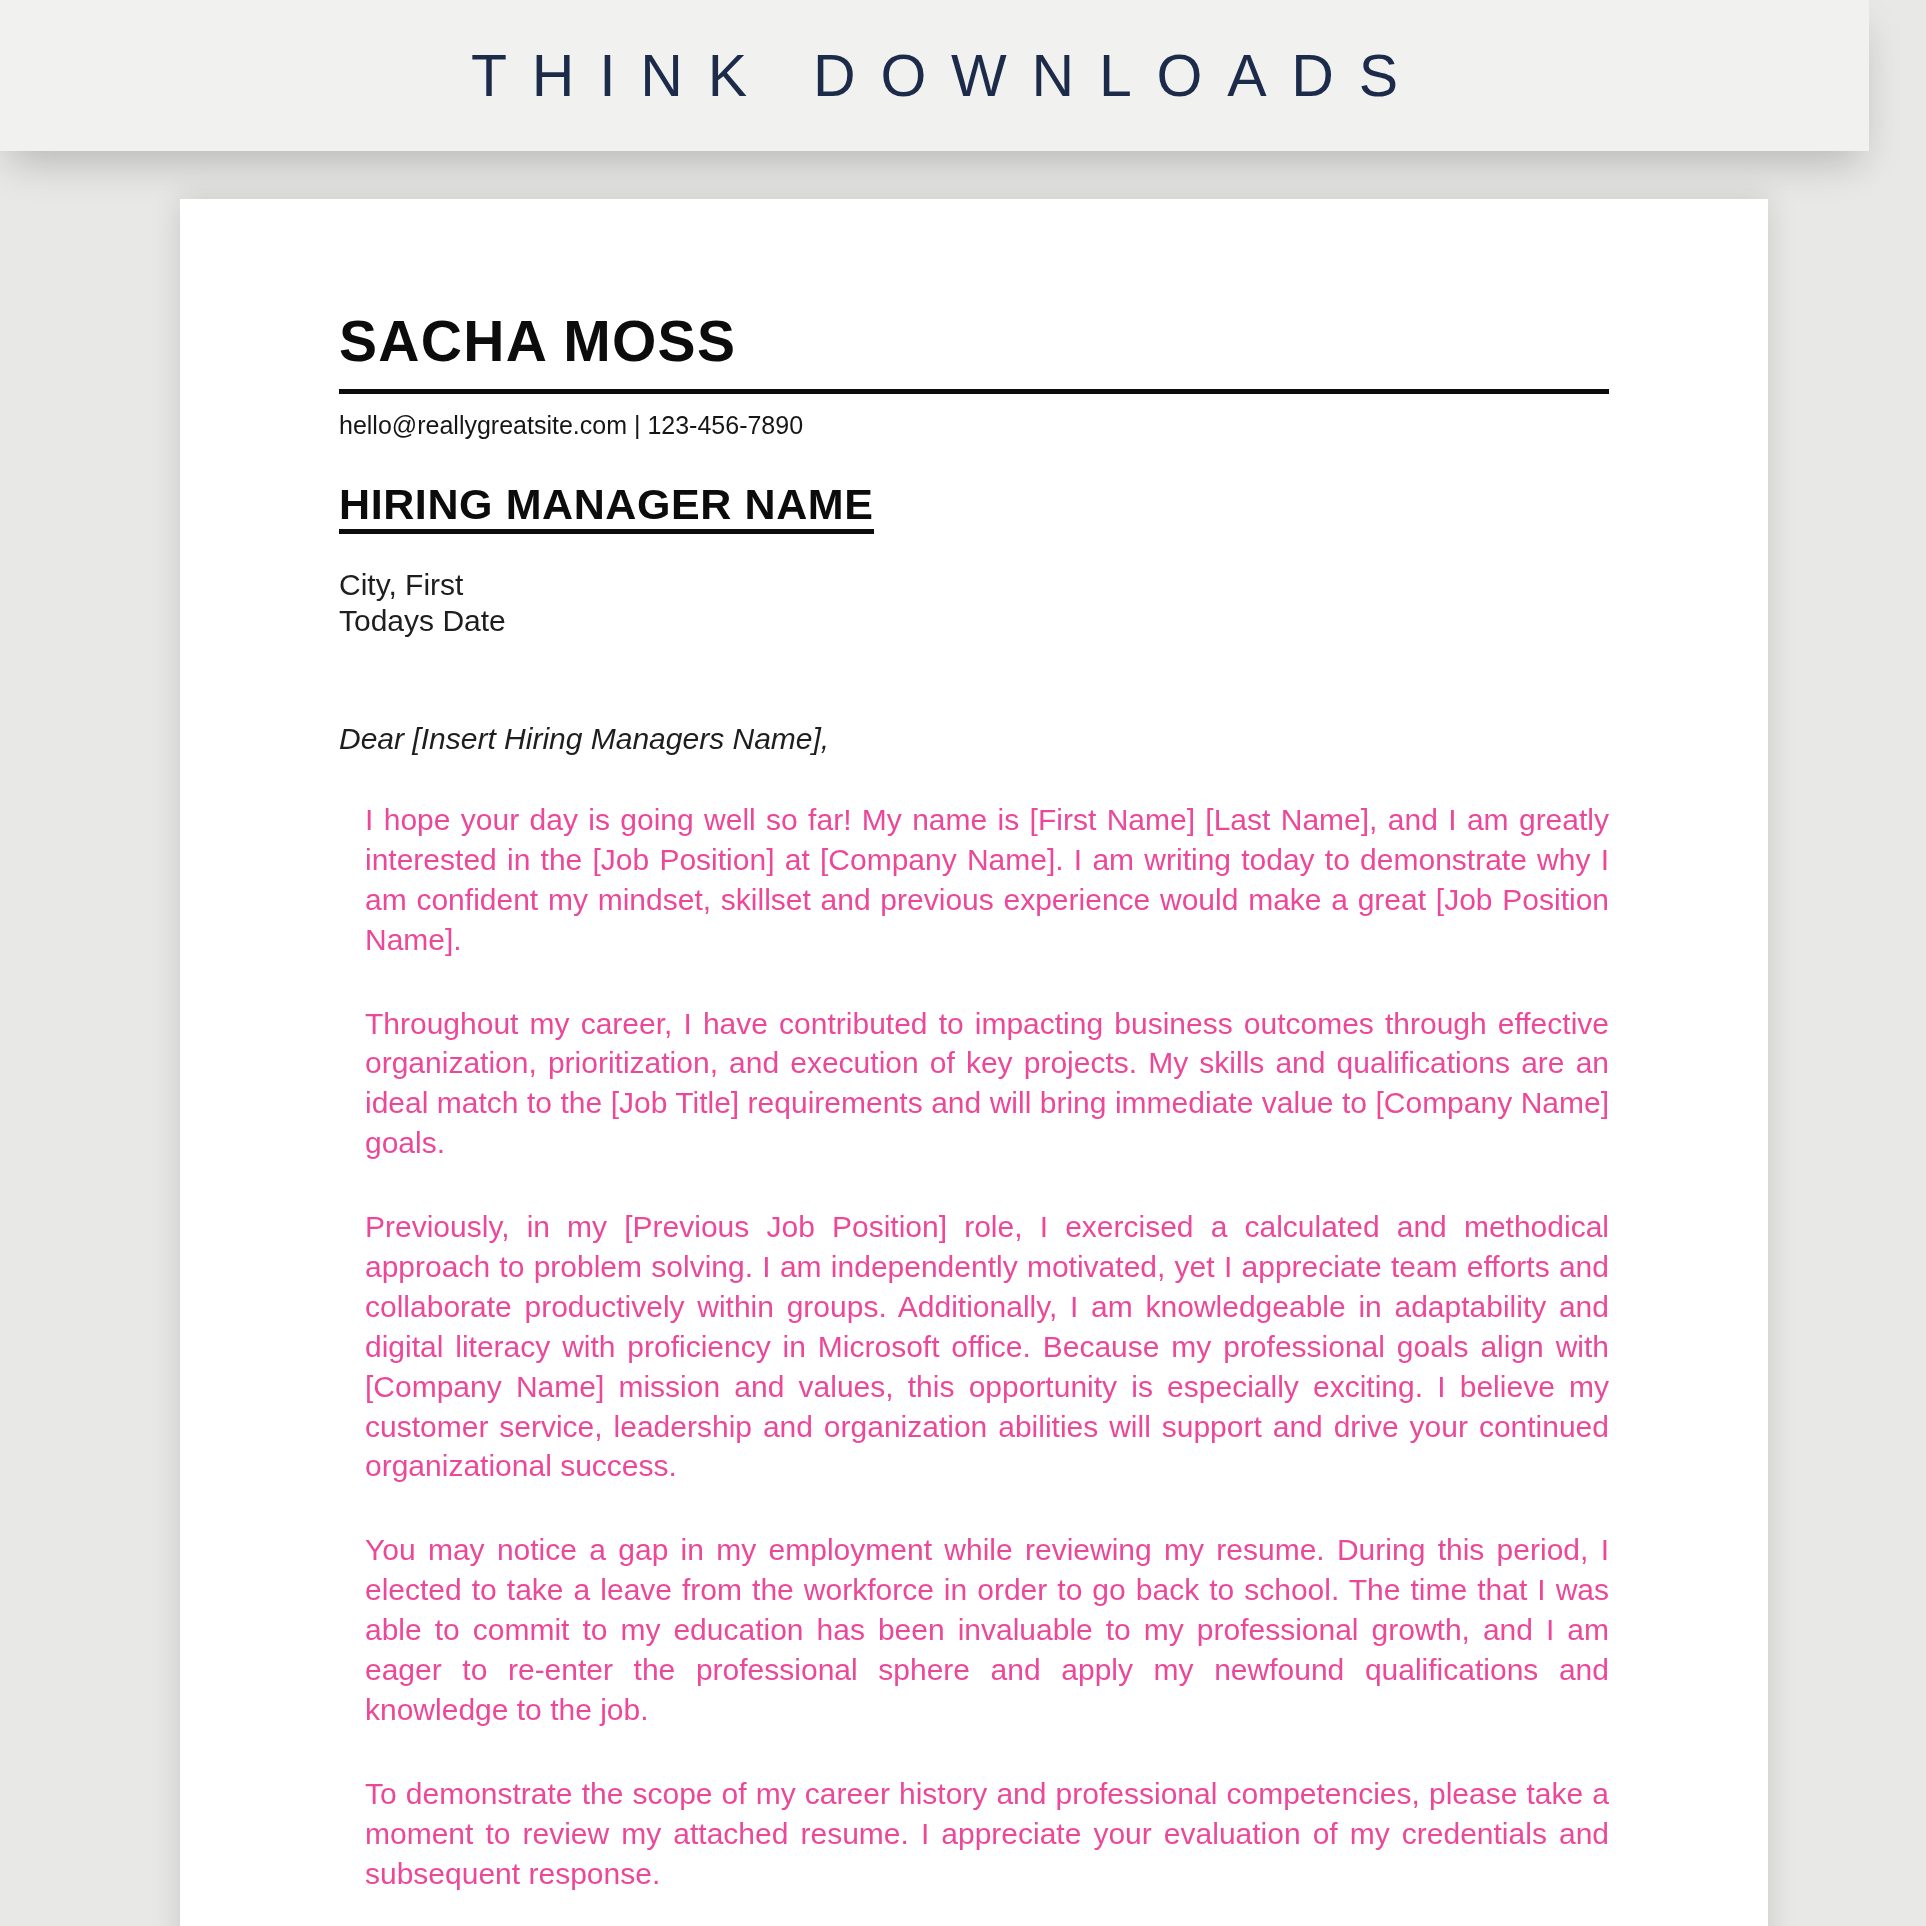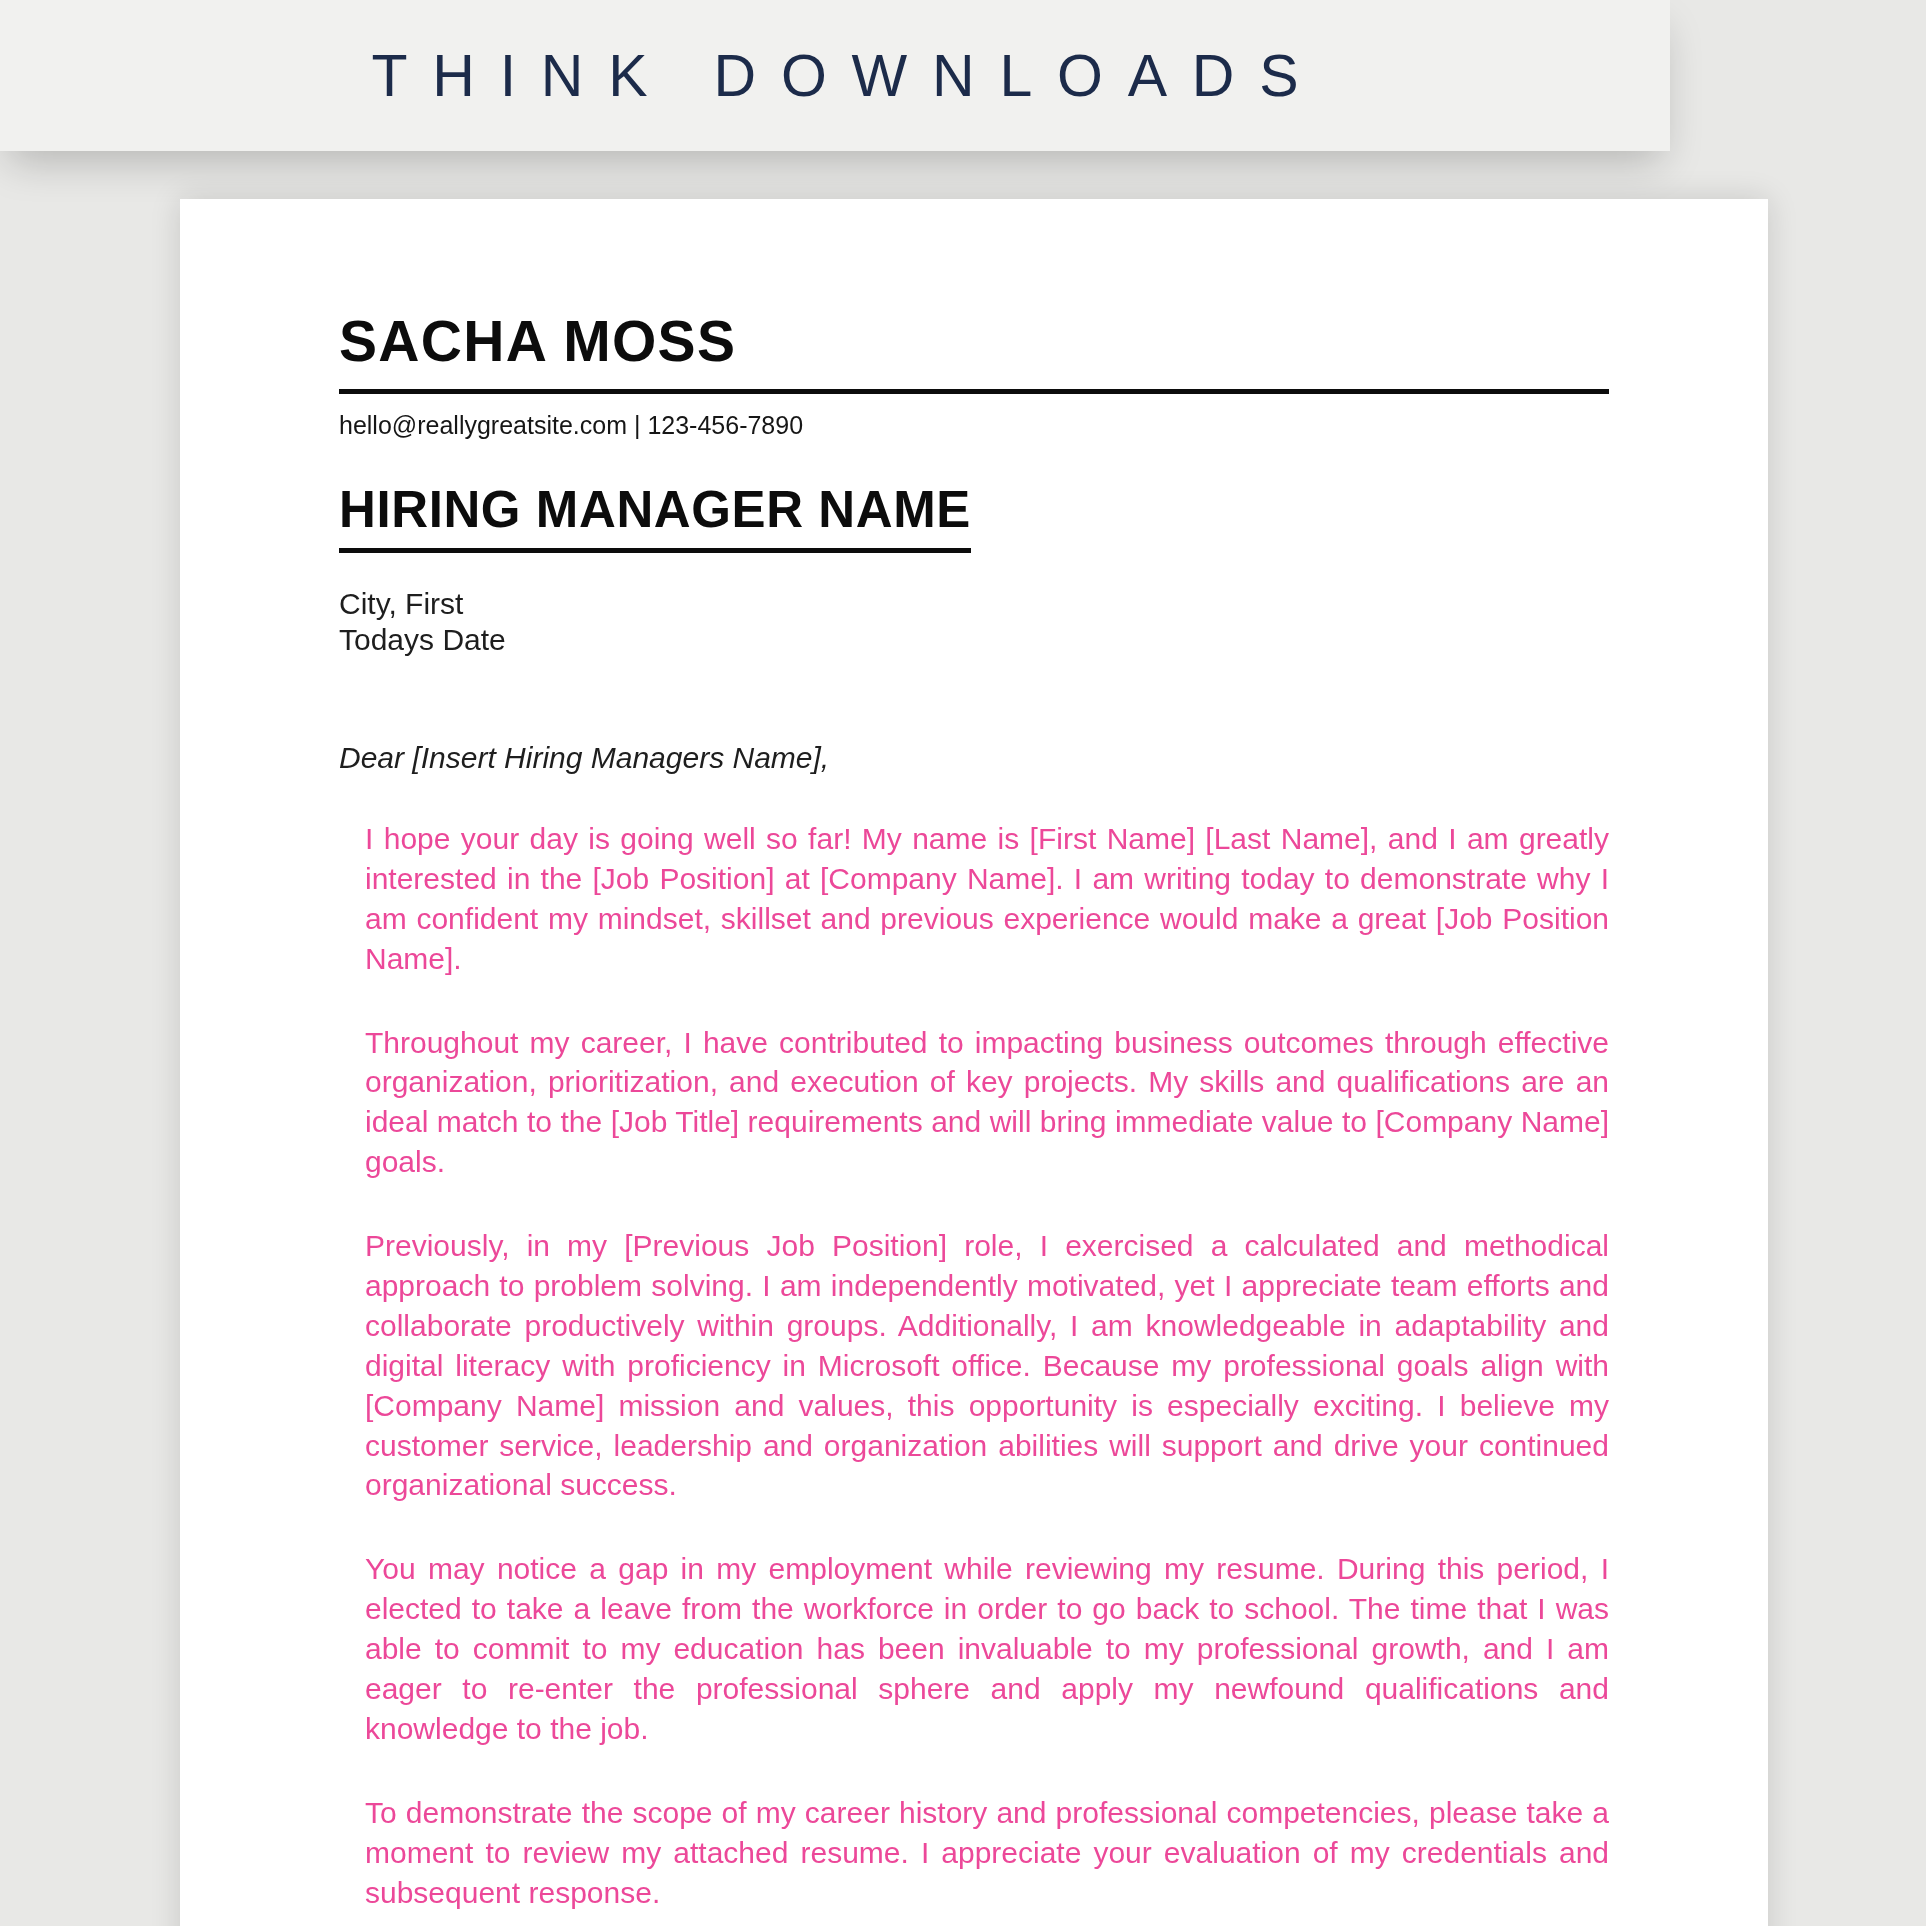--- a/index.html
+++ b/index.html
@@ -5,21 +5,21 @@
   * { margin: 0; padding: 0; box-sizing: border-box; }
   html, body { width: 1926px; height: 1926px; overflow: hidden; }
   body {
     font-family: "Liberation Sans", sans-serif;
     background: #e8e8e6;
     position: relative;
   }
   .banner {
     position: absolute;
     top: 0; left: 0;
-    width: 1670px;
+    width: 1869px;
     height: 151px;
     background: #f1f1ef;
     box-shadow: 0 19px 39px -7.7px rgba(0,0,0,0.22);
     display: flex;
     align-items: center;
     justify-content: center;
     z-index: 1;
   }
   .brand {
     color: #1c2b4a;
@@ -54,26 +54,25 @@
     background: #0c0c0c;
     margin-top: 19px;
   }
   .contact-line {
     font-size: 25px;
     margin-top: 16.7px;
     color: #161616;
   }
   .recipient-heading {
     display: inline-block;
-    font-size: 51px;
+    font-size: 43px;
     font-weight: 800;
     letter-spacing: 0.6px;
     color: #0c0c0c;
     margin-top: 40px;
-    padding-bottom: 9px;
     border-bottom: 5.8px solid #0c0c0c;
   }
   .recipient-block {
     margin-top: 33px;
     font-size: 30px;
     line-height: 1.22;
     color: #1e1e1e;
   }
   .salutation {
     margin-top: 82px;

